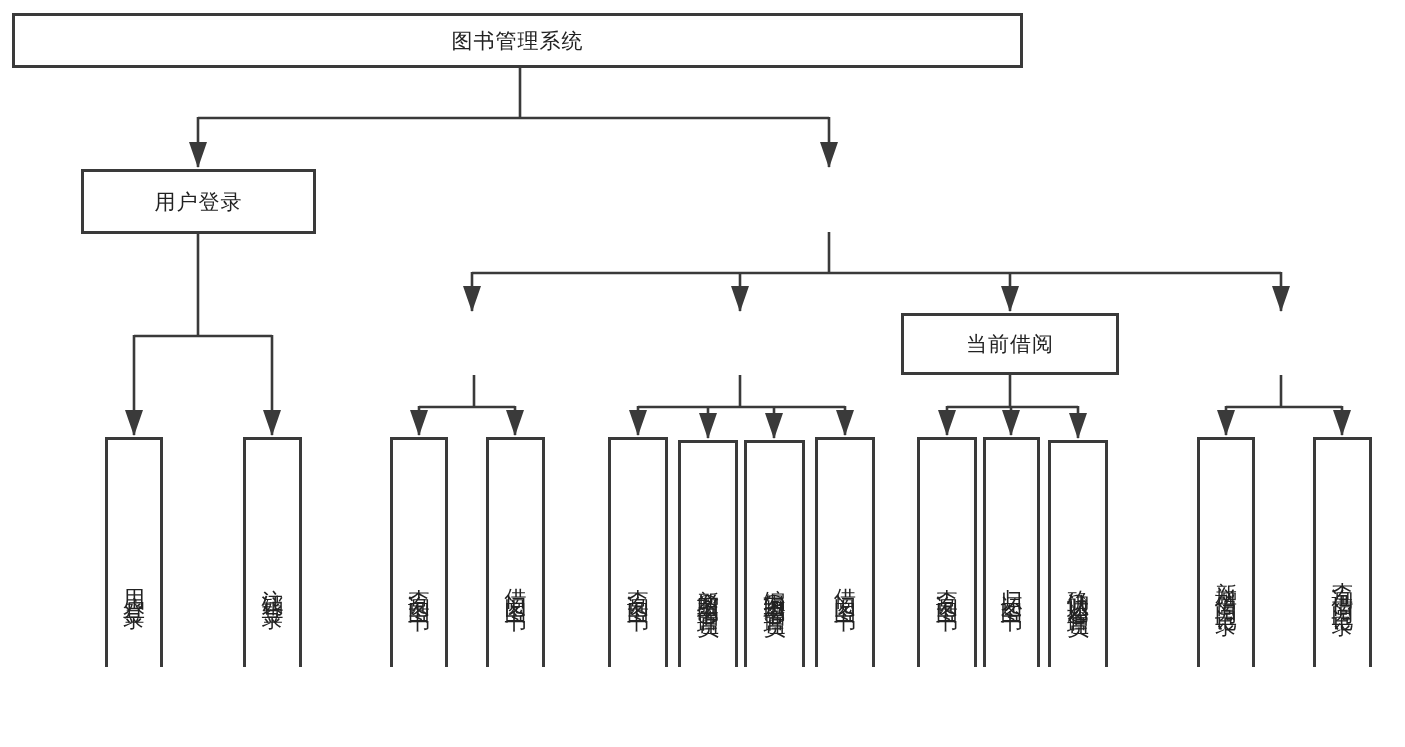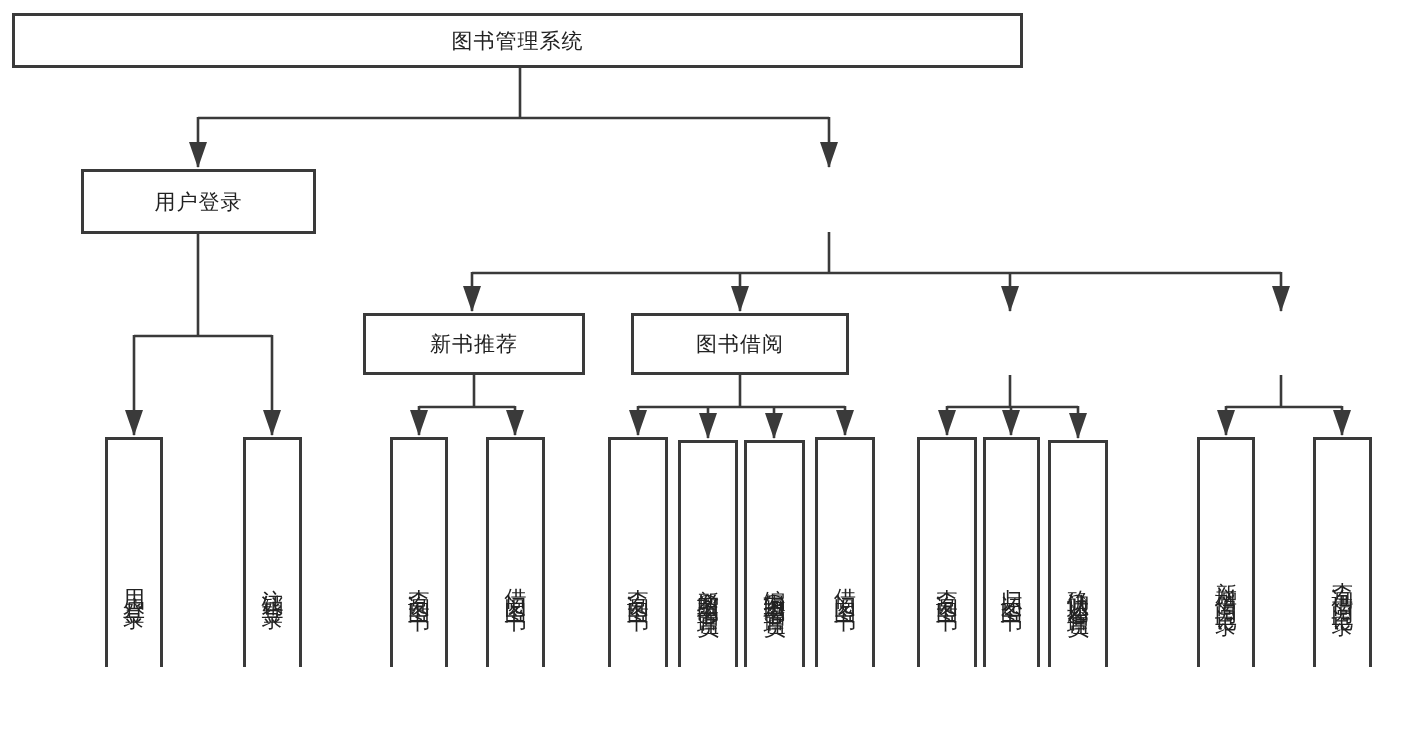--- a/index.html
+++ b/index.html
@@ -80,25 +80,22 @@
   </svg>
 
   <div class="node hnode" style="left:12px;top:13px;width:1011px;height:55px;">
     <span>图书管理系统</span>
   </div>
 
   <div class="node hnode" style="left:81px;top:169px;width:235px;height:65px;">
     <span>用户登录</span>
   </div>
 
-  <div class="node hnode" style="left:363px;top:313px;width:222px;height:62px;">
-    <span>新书推荐</span>
-  </div>
-  <div class="node hnode" style="left:631px;top:313px;width:218px;height:62px;">
-    <span>图书借阅</span>
+  <div class="node hnode" style="left:901px;top:313px;width:218px;height:62px;">
+    <span>当前借阅</span>
   </div>
 
   <div class="node vnode" style="left:105px;top:437px;width:58px;height:296px;">
     <span class="vlabel">用户登录</span>
   </div>
   <div class="node vnode" style="left:243px;top:437px;width:59px;height:296px;">
     <span class="vlabel">注销登录</span>
   </div>
 
   <div class="node vnode" style="left:390px;top:437px;width:58px;height:296px;">

